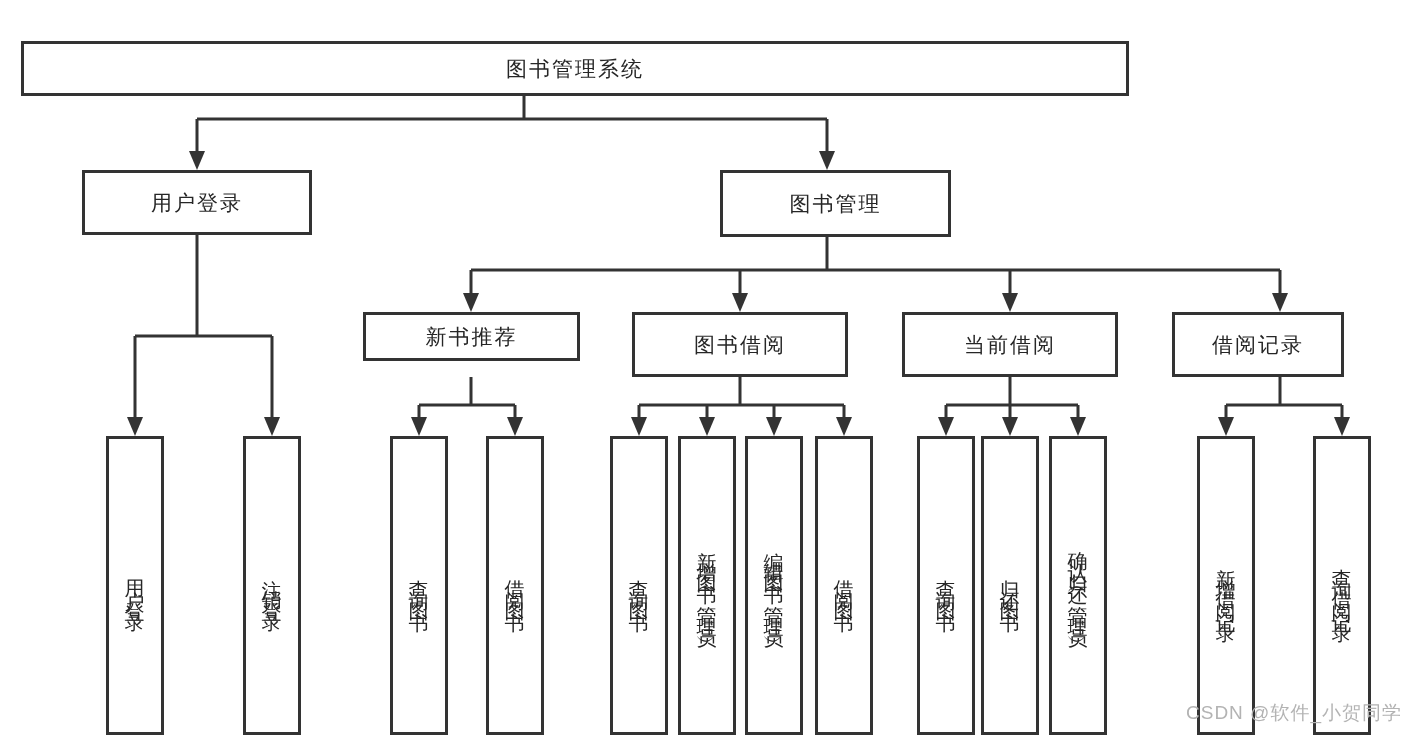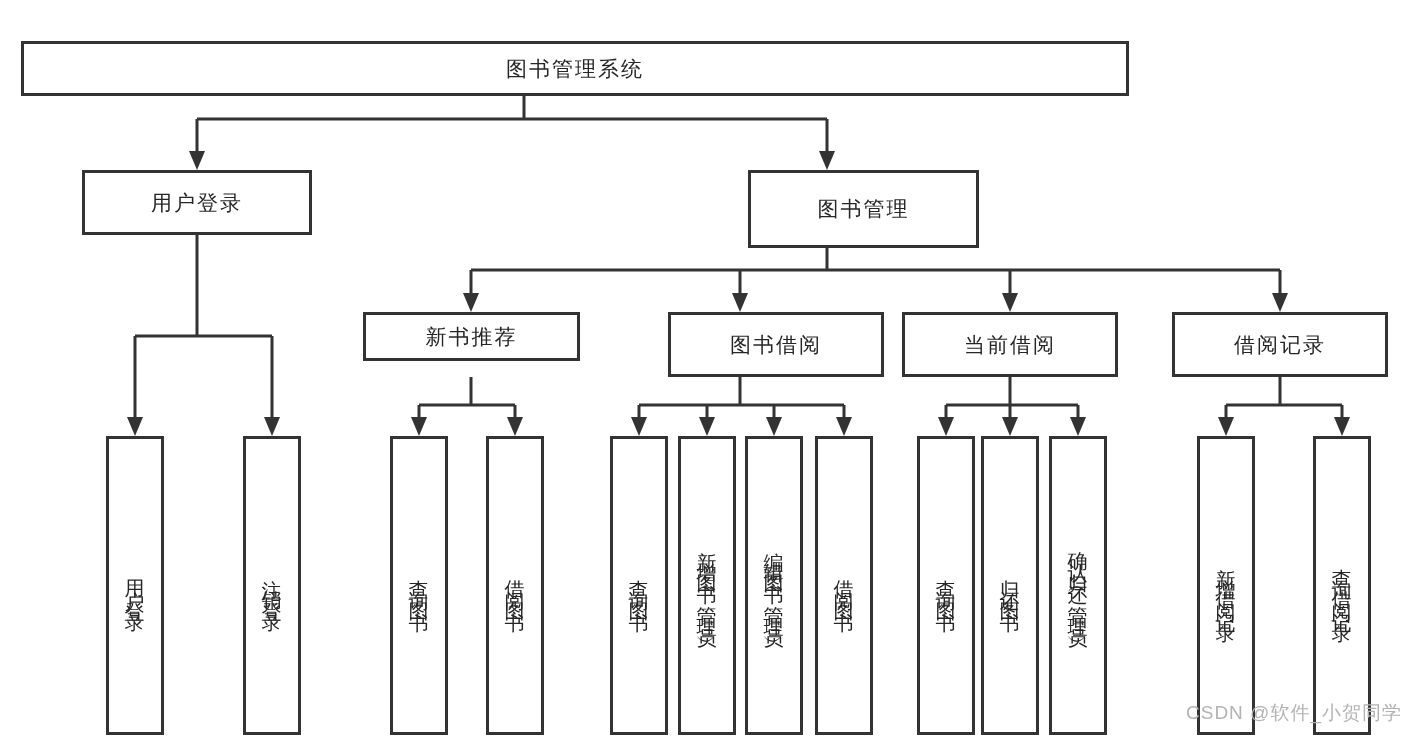--- a/index.html
+++ b/index.html
@@ -74,34 +74,34 @@
     </g>
   </svg>
 
   <div class="hbox" style="left:21px; top:13px; width:1108px; height:55px;margin-top:28px;">
     <span>图书管理系统</span>
   </div>
 
   <div class="hbox" style="left:82px; top:170px; width:230px; height:65px;">
     <span>用户登录</span>
   </div>
-  <div class="hbox" style="left:748px; top:170px; width:231px; height:78px;justify-content:center;">
+  <div class="hbox" style="left:720px; top:170px; width:231px; height:67px;justify-content:center;">
     <span>图书管理</span>
   </div>
 
   <div class="hbox" style="left:363px; top:312px; width:217px; height:49px;">
     <span>新书推荐</span>
   </div>
-  <div class="hbox" style="left:632px; top:312px; width:216px; height:65px;margin-left:36px;">
+  <div class="hbox" style="left:632px; top:312px; width:216px; height:65px;">
     <span>图书借阅</span>
   </div>
   <div class="hbox" style="left:902px; top:312px; width:216px; height:65px;">
     <span>当前借阅</span>
   </div>
-  <div class="hbox" style="left:1172px; top:312px; width:216px; height:65px;">
+  <div class="hbox" style="left:1172px; top:312px; width:172px; height:65px;">
     <span>借阅记录</span>
   </div>
 
   <div class="vbox" style="left:106px;">
     <span class="vlabel">用户登录</span>
   </div>
   <div class="vbox" style="left:243px;">
     <span class="vlabel">注销登录</span>
   </div>
 

